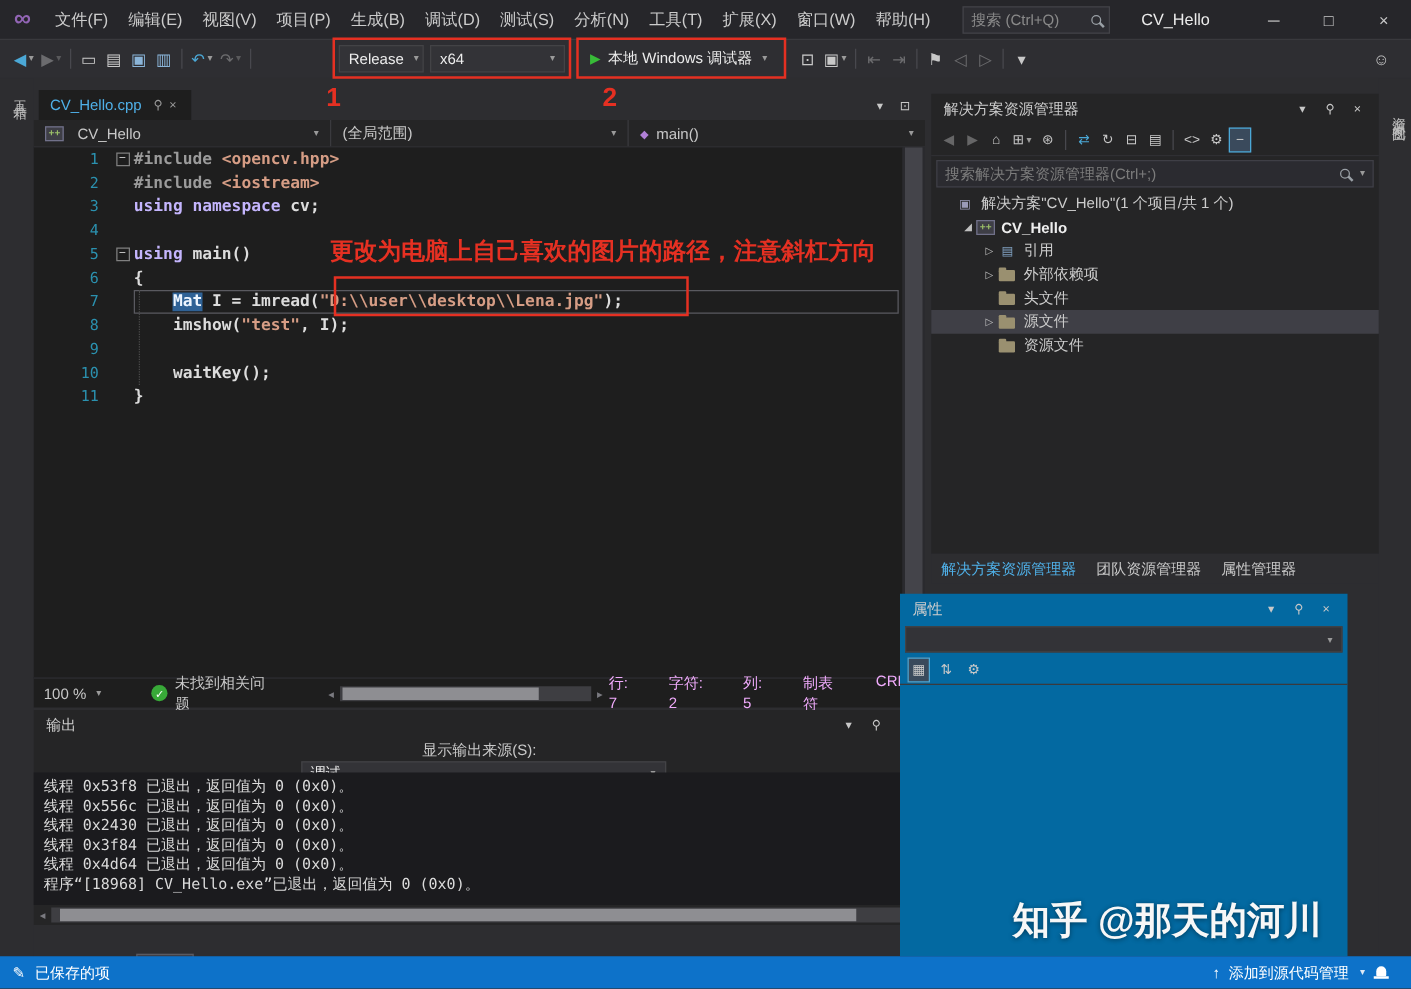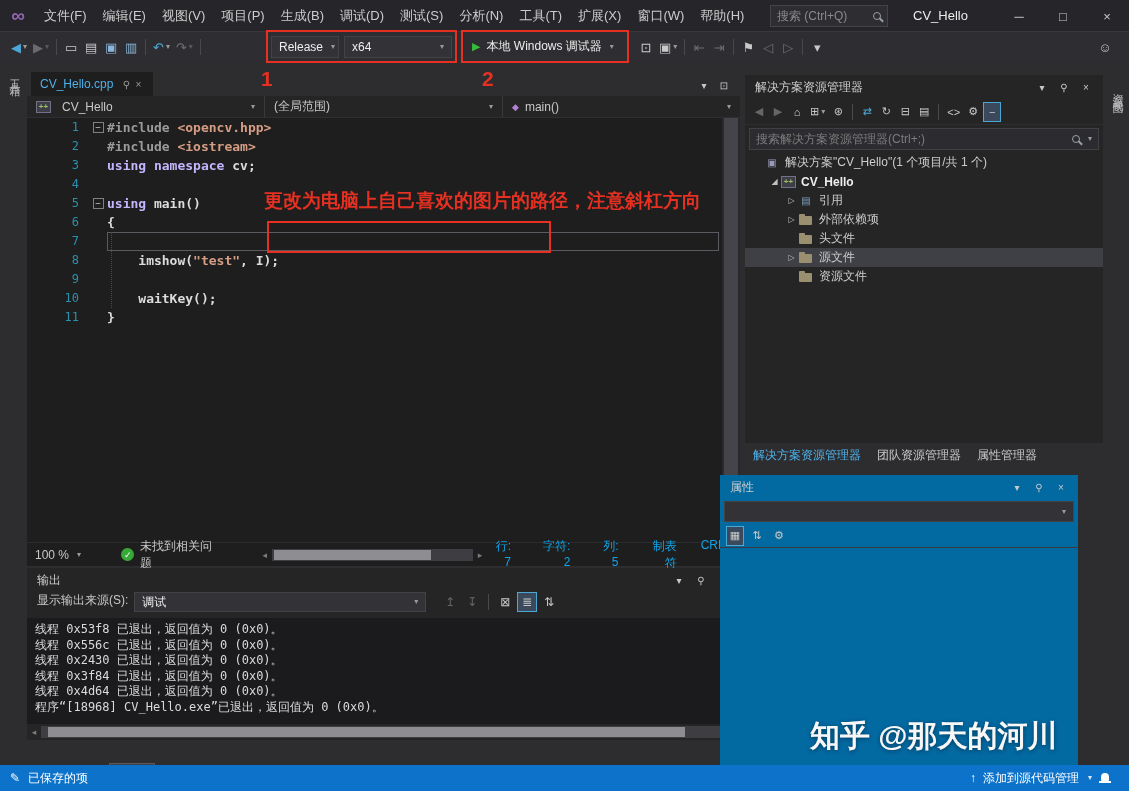--- a/index.html
+++ b/index.html
@@ -85,28 +85,28 @@
 
   #editor-status{left:27px;top:542px;width:713px;height:24px;background:#1e1e1e;border-top:1px solid #2c2c30;display:flex;align-items:center;padding:0 8px;font-size:12px;color:#c8c8c8;}
   .zoom{display:flex;align-items:center;gap:6px;width:62px;cursor:default;}
   .health{display:flex;align-items:center;margin-left:26px;cursor:default;}
   .check{width:13px;height:13px;border-radius:50%;background:#38a938;color:#fff;font-size:9px;display:flex;align-items:center;justify-content:center;margin-right:6px;}
   .hscroll{display:flex;align-items:center;}
   .hscroll .arrow{width:14px;text-align:center;color:#7a7a80;font-size:9px;flex:none;}
   .hscroll .track{flex:1;height:12px;background:#3e3e42;position:relative;}
   .hscroll .thumb{position:absolute;top:1px;bottom:1px;background:#8e8e92;}
   #ed-hscroll{width:235px;margin-left:36px;}
-  .pos{margin-left:auto;display:flex;gap:24px;color:#0ea5e9;text-align:right;}
+  .pos{margin-left:auto;display:flex;gap:24px;color:#f0abfc;}
 
   
   #output-panel{left:27px;top:568px;width:713px;height:172px;background:#252526;}
   .phead{height:24px;display:flex;align-items:center;padding:0 10px;font-size:12px;color:#cccccc;}
   .hicons{margin-left:auto;display:flex;gap:8px;}
   .hicons .icon{min-width:14px;height:16px;font-size:10px;}
-  #out-toolbar{height:26px;display:flex;align-items:flex-start;padding:0 10px;}
+  #out-toolbar{height:26px;display:flex;align-items:center;padding:0 10px;flex-direction:column;}
   #out-source-dd{width:292px;height:20px;margin-left:6px;}
   #out-ticons{margin-left:14px;gap:2px;}
   #out-ticons .icon{font-size:12px;height:20px;}
   #out-text{position:relative;height:106px;background:#1b1b1e;overflow:hidden;}
   #out-lines{padding:4px 0 0 8px;font-family:"DejaVu Sans Mono","Liberation Mono",monospace;font-size:12px;color:#dadada;}
   .out-line{height:15.5px;line-height:15.5px;white-space:pre;}
   #out-vscroll{position:absolute;right:0;top:0;bottom:0;width:14px;background:#2a2a2e;display:flex;flex-direction:column;align-items:center;font-size:8px;color:#7a7a80;}
   #out-vscroll .vthumb{width:10px;flex:1;margin:1px 0;background:#55555b;}
   #out-hscroll{height:16px;}
 
@@ -365,20 +365,21 @@
           <span class="code-text"><span class="kw">using</span><span class="pl"> main()</span></span>
         </div>
         <div class="code-row">
           <span class="ln">6</span>
           <span class="fold"></span>
           <span class="code-text"><span class="pl">{</span></span>
         </div>
         <div class="code-row current">
           <span class="ln">7</span>
           <span class="fold"></span>
+          <span class="code-text"><span class="pl">    </span><span class="type sel">Mat</span><span class="pl"> I = imread(</span><span class="str">"D:\\user\\desktop\\Lena.jpg"</span><span class="pl">);</span></span>
           <div class="cur-border"></div>
         </div>
         <div class="code-row">
           <span class="ln">8</span>
           <span class="fold"></span>
           <span class="code-text"><span class="pl">    imshow(</span><span class="str">"test"</span><span class="pl">, I);</span></span>
         </div>
         <div class="code-row">
           <span class="ln">9</span>
           <span class="fold"></span>

